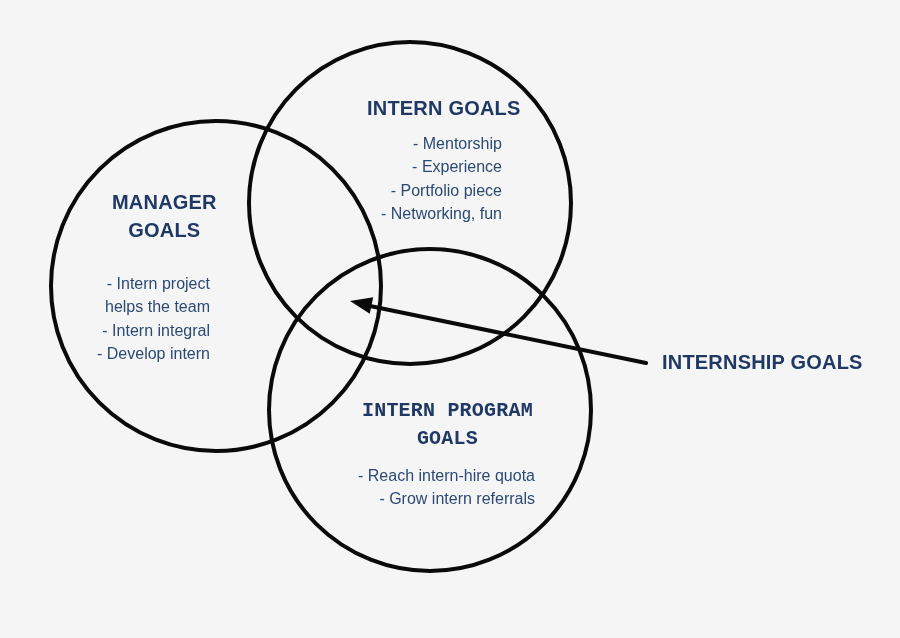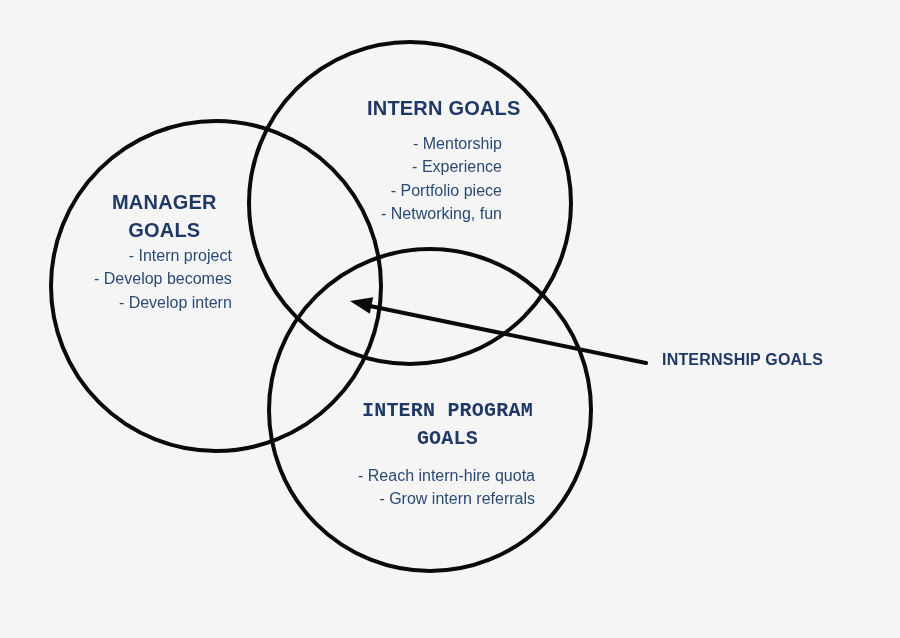--- a/index.html
+++ b/index.html
@@ -44,28 +44,28 @@
   }
   .title.two-line{line-height:28px;text-align:center;}
   .goal-list{font-size:16px;line-height:23.3px;white-space:nowrap;text-align:right;}
   .goal-list .line{white-space:nowrap;}
   .goal-list .line.cont{padding-left:11px;}
 
   
   .intern-title{left:367px;top:95px;}
   .intern-list{left:381px;top:132px;}
   .manager-title{left:112px;top:188px;}
-  .manager-list{left:94px;top:244px;}
+  .manager-list{left:94px;top:272px;}
   .program-title{left:362px;top:397px;font-family:Liberation Mono, monospace;}
   .program-list{left:358px;top:464px;}
   .internship-label{
     left:662px;top:351px;
     color:var(--heading);
     font-weight:bold;
-    font-size:16px;
+    font-size:20px;
     letter-spacing:0.2px;
     white-space:nowrap;
   }
 </style>
 </head>
 <body>
 
 <div class="stage">
 
   <svg class="venn" viewBox="0 0 900 638" aria-hidden="true">
@@ -81,21 +81,22 @@
       <div class="line">- Mentorship</div>
       <div class="line">- Experience</div>
       <div class="line">- Portfolio piece</div>
       <div class="line">- Networking, fun</div>
     </div>
 
   <div class="txt title two-line manager-title">MANAGER
 GOALS</div>
   <div class="txt goal-list manager-list">
       <div class="line">- Intern project</div>
-      <div class="line">- Develop becomes</div>
+      <div class="line cont">helps the team</div>
+      <div class="line">- Intern integral</div>
       <div class="line">- Develop intern</div>
     </div>
 
   <div class="txt title two-line program-title">INTERN PROGRAM
 GOALS</div>
   <div class="txt goal-list program-list">
       <div class="line">- Reach intern-hire quota</div>
       <div class="line">- Grow intern referrals</div>
     </div>
 

